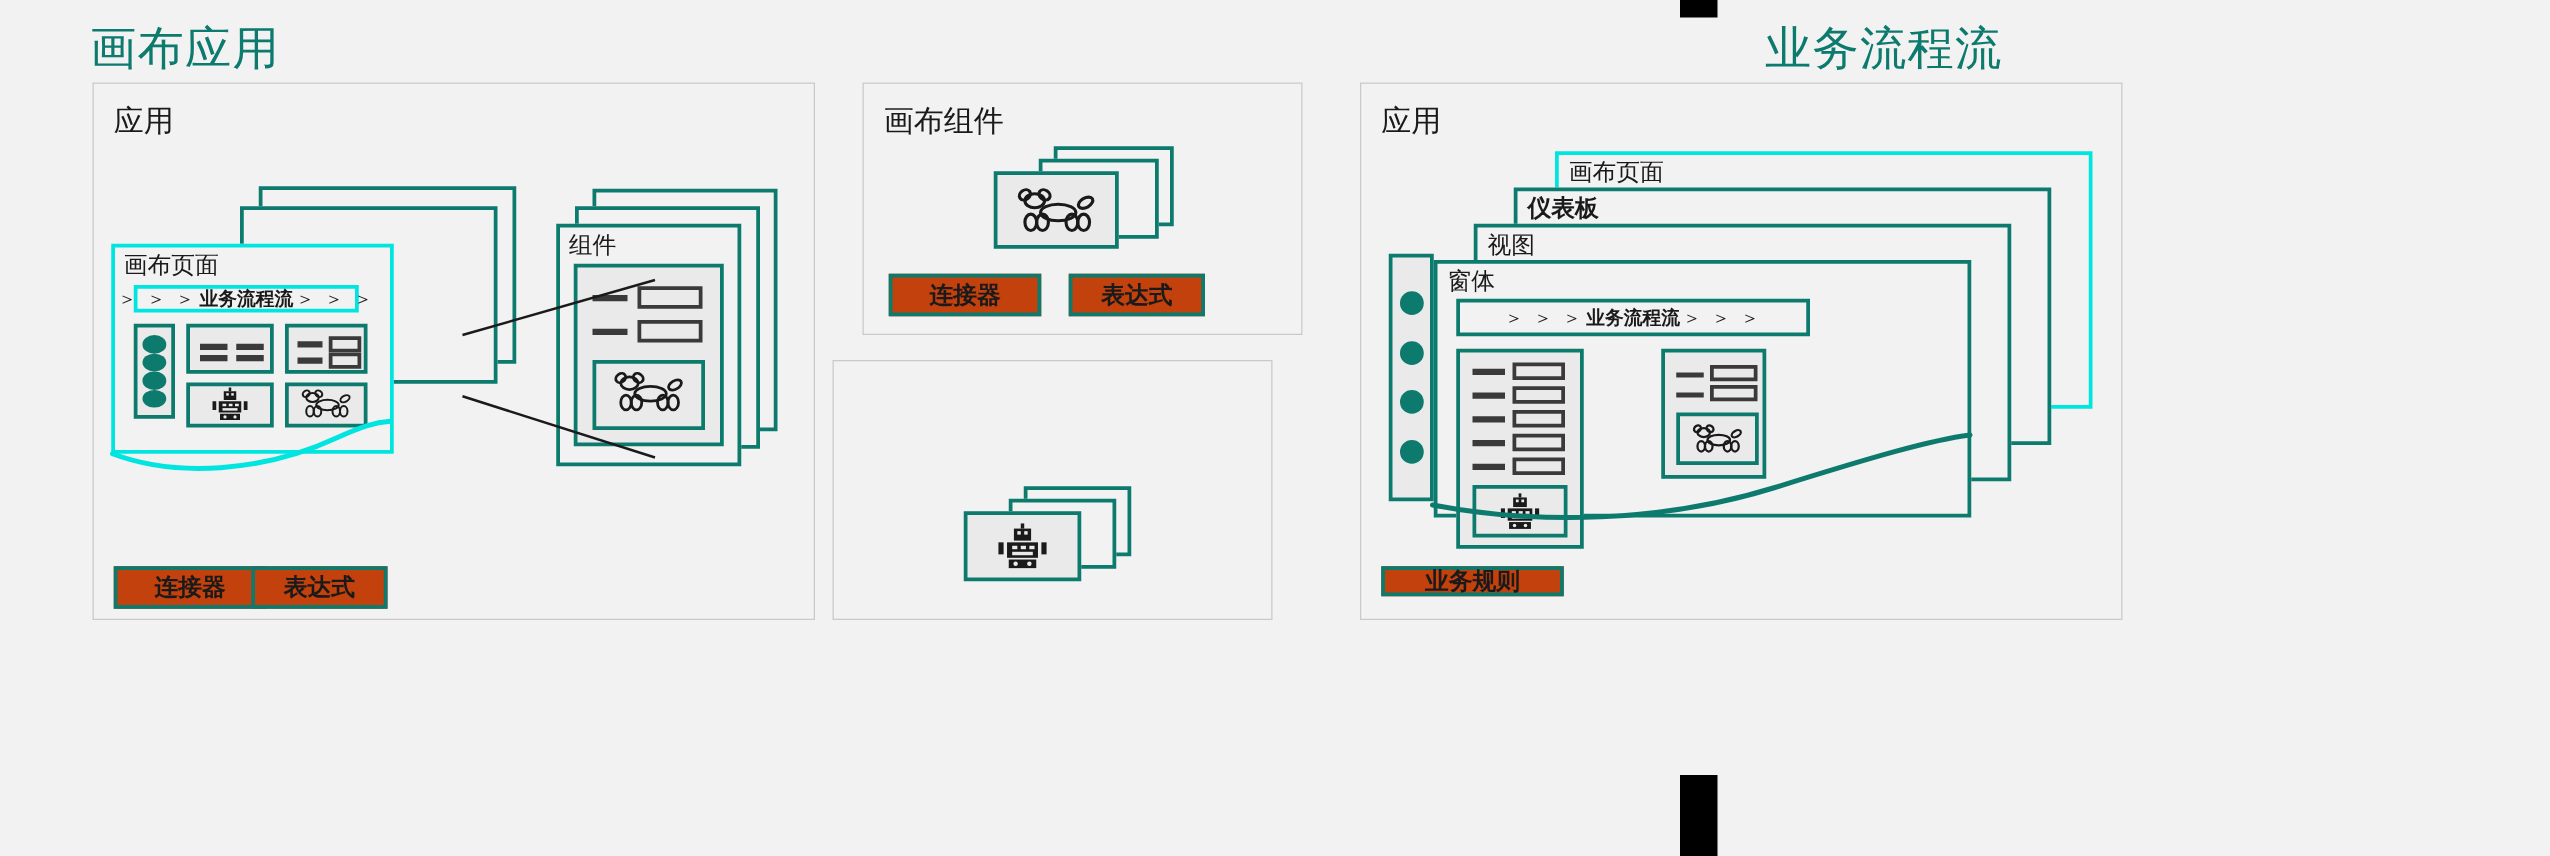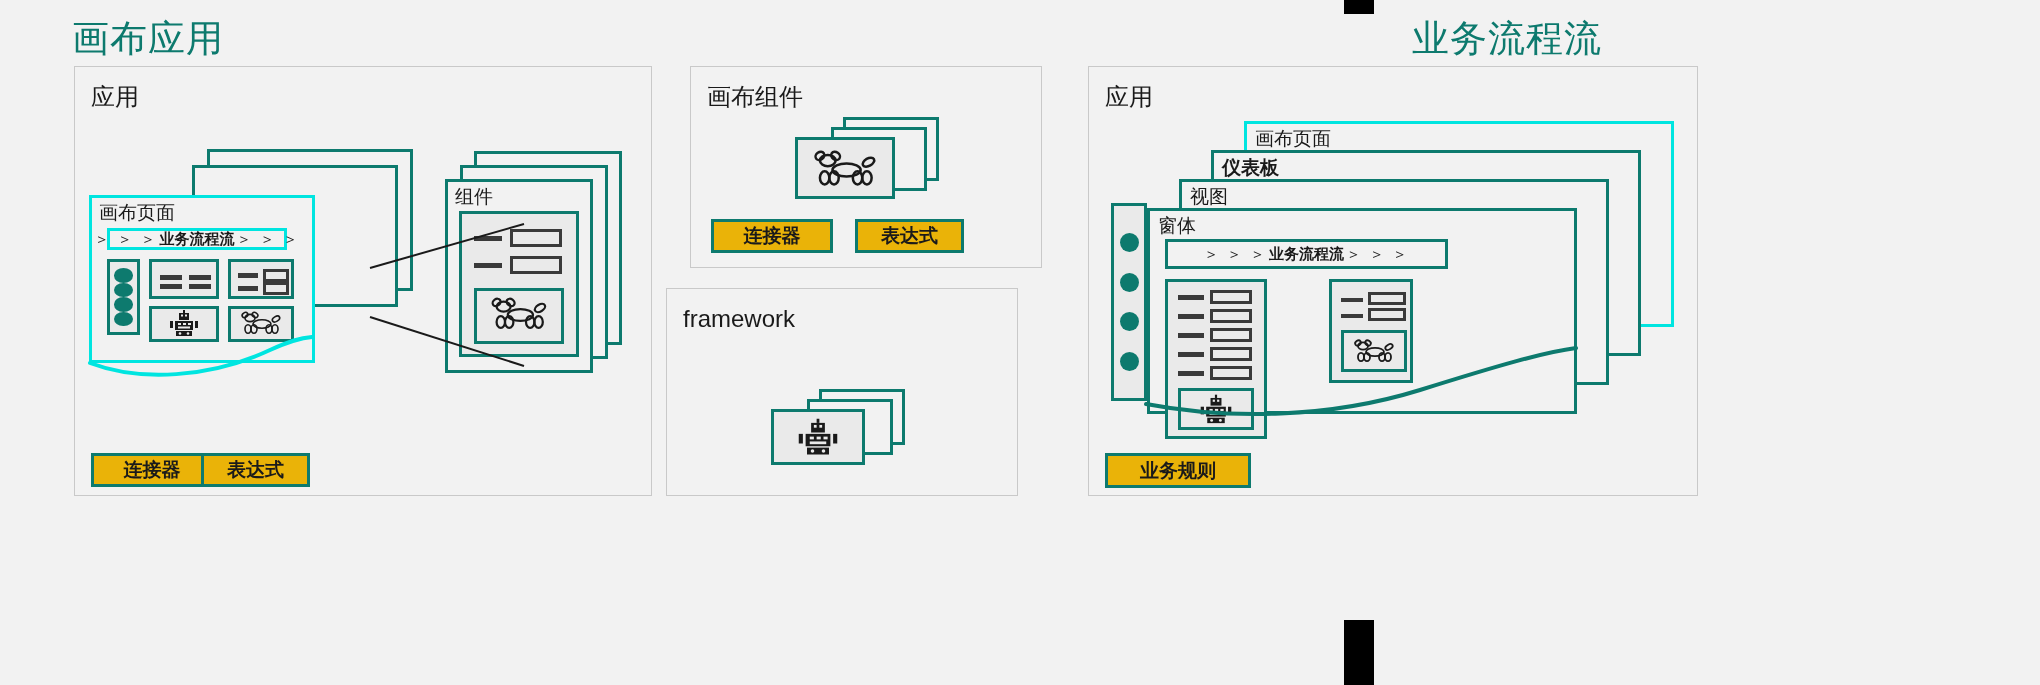--- a/index.html
+++ b/index.html
@@ -80,21 +80,21 @@
     white-space:nowrap;
     color:#1a1a1a;
   }
   .bpf.cyan { border-color:#00e5e0; }
   .bpf b { font-weight:700; letter-spacing:0px; padding:0 2px;}
 
   
   .tbtn {
     position:absolute;
     border:3px solid #0d7a6e;
-    background:#eab308;
+    background:#c2410c;
     display:flex; align-items:center; justify-content:center;
     font-size:19px; font-weight:700;
     color:#1a1a1a;
     white-space:nowrap;
   }
 
   
   .rail {
     position:absolute;
     border:3px solid #0d7a6e;
@@ -252,21 +252,20 @@
       </g>
     </svg>
   </div>
 
   <div class="tbtn" style="left:20px;  top:152px; width:122px; height:34px;">连接器</div>
   <div class="tbtn" style="left:164px; top:152px; width:109px; height:34px;">表达式</div>
 </div>
 
 <div class="card" id="card-pcf">
   <div class="card-title" style="left:16px; top:14px; line-height:1.35;">
-    <div>framework</div>
   </div>
 
   <div class="frame" style="left:152px; top:100px; width:86px; height:56px;"></div>
   <div class="frame" style="left:140px; top:110px; width:86px; height:56px;"></div>
   <div class="tile" style="left:104px; top:120px; width:94px; height:56px;">
     <svg width="88" height="50" viewBox="0 0 64 30" style="margin:1px auto;">
       <g fill="#1a1a1a">
         <rect x="27" y="4" width="10" height="7"></rect>
         <rect x="29" y="5.5" width="2" height="2" fill="#eaeaea"></rect>
         <rect x="33" y="5.5" width="2" height="2" fill="#eaeaea"></rect>
@@ -362,21 +361,21 @@
           <ellipse cx="17" cy="20" rx="3" ry="4.2"></ellipse>
           <ellipse cx="23" cy="20" rx="3" ry="4.2"></ellipse>
           <ellipse cx="38" cy="20" rx="3" ry="4.2"></ellipse>
           <ellipse cx="44" cy="20" rx="3" ry="4.2"></ellipse>
           <ellipse cx="45" cy="10" rx="4" ry="2.4" transform="rotate(-30 45 10)"></ellipse>
         </g>
       </svg>
     </div>
   </div>
 
-  <div class="tbtn" style="left:16px; top:386px; width:146px; height:35px;">业务规则</div>
+  <div class="tbtn" style="left:16px; top:386px; width:146px; height:24px;">业务规则</div>
 </div>
 
 <svg class="svg-layer">
 
   <line x1="370" y1="268" x2="524" y2="224" stroke="#1a1a1a" stroke-width="2"></line>
   <line x1="370" y1="317" x2="524" y2="366" stroke="#1a1a1a" stroke-width="2"></line>
 
   <path d="M 90 363 C 140 382 210 378 270 350 C 290 341 300 338 312 337" fill="none" stroke="#00e5e0" stroke-width="4" stroke-linecap="round"></path>
 
   <path d="M 1146 404 C 1230 420 1330 418 1420 390 C 1500 365 1545 352 1576 348" fill="none" stroke="#0d7a6e" stroke-width="4" stroke-linecap="round"></path>

